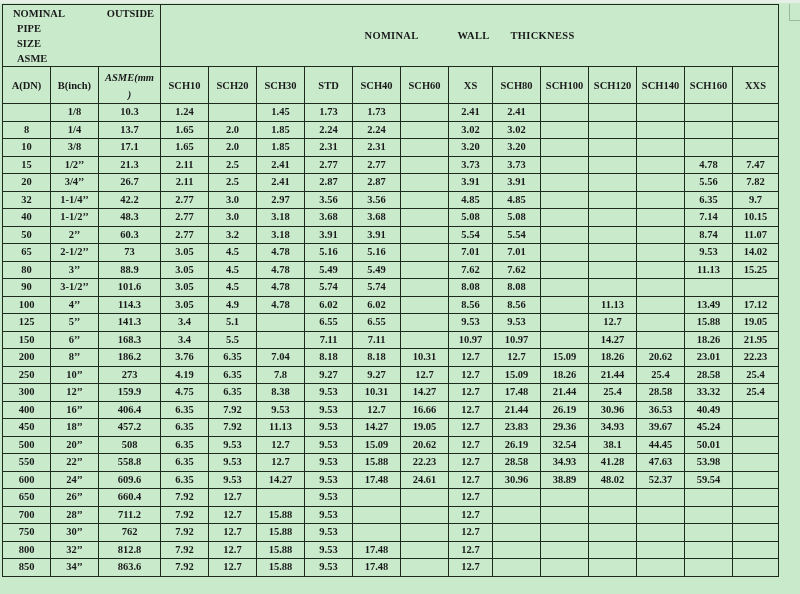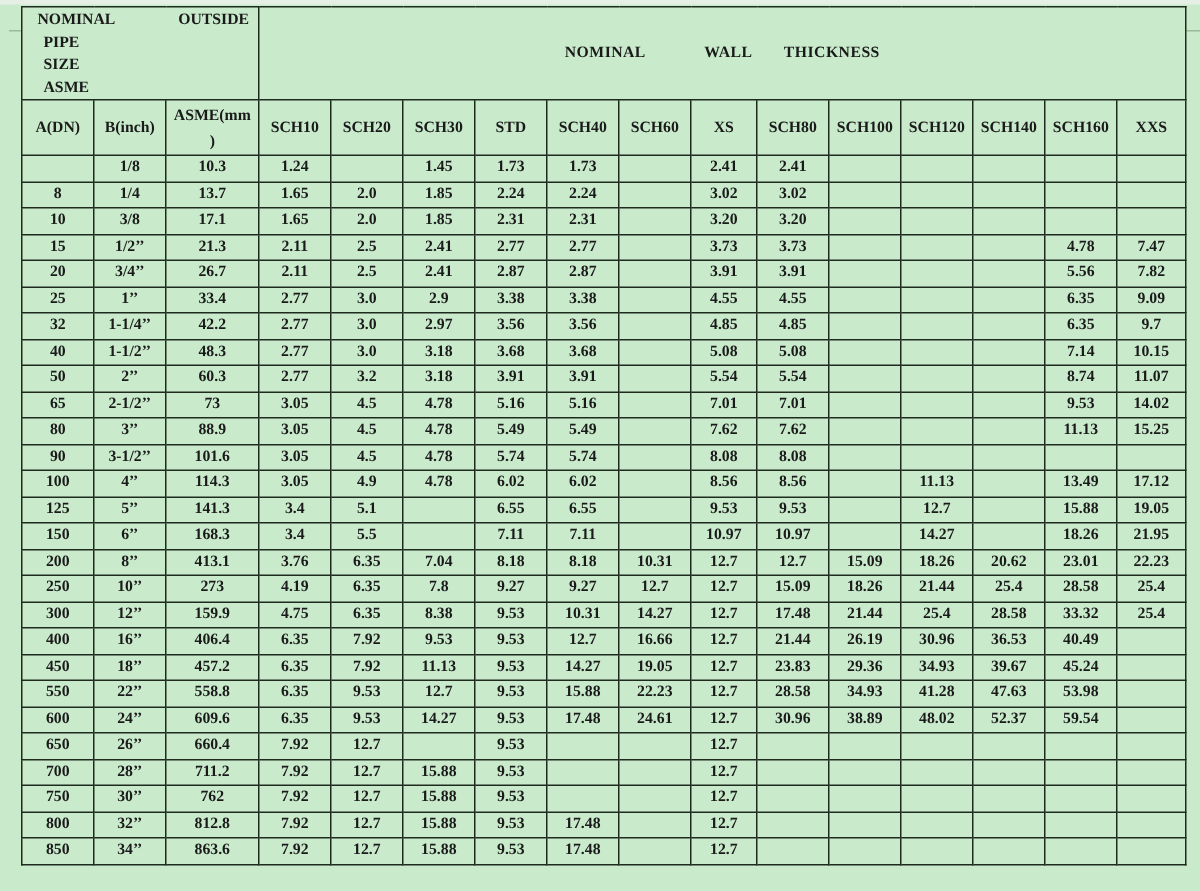--- a/index.html
+++ b/index.html
@@ -21,21 +21,21 @@
   .corner-mark {
     position: absolute; left: 6px; top: 4px; width: 16px; height: 16px;
     border-right: 1px solid #9bb99d; border-bottom: 1px solid #9bb99d;
   }
   .corner-mark-r {
     position: absolute; left: 789px; top: 4px; width: 10px; height: 16px;
     border-left: 1px solid #9bb99d; border-bottom: 1px solid #9bb99d;
   }
   table.pipe {
     position: absolute;
-    left: 14px; top: 4px;
+    left: 2px; top: 4px;
     border-collapse: collapse;
     table-layout: fixed;
     width: 776px;
     background: #c9ebcc;
   }
   table.pipe td, table.pipe th {
     border: 1.3px solid #1e2a1e;
     padding: 0;
     font-size: 10.5px;
     text-align: center;
@@ -114,21 +114,21 @@
         <div class="wt-title">
           <span>NOMINAL</span>
           <span>WALL</span>
           <span style="margin-left:0">THICKNESS</span>
         </div>
       </th>
     </tr>
     <tr id="col-header-row">
         <th class="colh">A(DN)</th>
         <th class="colh">B(inch)</th>
-        <th class="colh" style="white-space: normal; word-break: break-all; padding: 2px 4px 0px;">ASME(mm )</th>
+        <th class="colh" style="white-space: normal; word-break: break-all; padding: 2px 4px 0px; font-style: italic;">ASME(mm )</th>
         <th class="colh">SCH10</th>
         <th class="colh">SCH20</th>
         <th class="colh">SCH30</th>
         <th class="colh">STD</th>
         <th class="colh">SCH40</th>
         <th class="colh">SCH60</th>
         <th class="colh">XS</th>
         <th class="colh">SCH80</th>
         <th class="colh">SCH100</th>
         <th class="colh">SCH120</th>
@@ -222,38 +222,20 @@
         <td></td>
         <td>3.91</td>
         <td>3.91</td>
         <td></td>
         <td></td>
         <td></td>
         <td>5.56</td>
         <td>7.82</td>
       </tr>
       <tr class="data">
-        <td>25</td>
-        <td>1’’</td>
-        <td>33.4</td>
-        <td>2.77</td>
-        <td>3.0</td>
-        <td>2.9</td>
-        <td>3.38</td>
-        <td>3.38</td>
-        <td></td>
-        <td>4.55</td>
-        <td>4.55</td>
-        <td></td>
-        <td></td>
-        <td></td>
-        <td>6.35</td>
-        <td>9.09</td>
-      </tr>
-      <tr class="data">
         <td>32</td>
         <td>1-1/4’’</td>
         <td>42.2</td>
         <td>2.77</td>
         <td>3.0</td>
         <td>2.97</td>
         <td>3.56</td>
         <td>3.56</td>
         <td></td>
         <td>4.85</td>
@@ -404,21 +386,21 @@
         <td>10.97</td>
         <td></td>
         <td>14.27</td>
         <td></td>
         <td>18.26</td>
         <td>21.95</td>
       </tr>
       <tr class="data">
         <td>200</td>
         <td>8’’</td>
-        <td>413.1</td>
+        <td>186.2</td>
         <td>3.76</td>
         <td>6.35</td>
         <td>7.04</td>
         <td>8.18</td>
         <td>8.18</td>
         <td>10.31</td>
         <td>12.7</td>
         <td>12.7</td>
         <td>15.09</td>
         <td>18.26</td>
@@ -492,20 +474,38 @@
         <td>19.05</td>
         <td>12.7</td>
         <td>23.83</td>
         <td>29.36</td>
         <td>34.93</td>
         <td>39.67</td>
         <td>45.24</td>
         <td></td>
       </tr>
       <tr class="data">
+        <td>500</td>
+        <td>20’’</td>
+        <td>508</td>
+        <td>6.35</td>
+        <td>9.53</td>
+        <td>12.7</td>
+        <td>9.53</td>
+        <td>15.09</td>
+        <td>20.62</td>
+        <td>12.7</td>
+        <td>26.19</td>
+        <td>32.54</td>
+        <td>38.1</td>
+        <td>44.45</td>
+        <td>50.01</td>
+        <td></td>
+      </tr>
+      <tr class="data">
         <td>550</td>
         <td>22’’</td>
         <td>558.8</td>
         <td>6.35</td>
         <td>9.53</td>
         <td>12.7</td>
         <td>9.53</td>
         <td>15.88</td>
         <td>22.23</td>
         <td>12.7</td>

